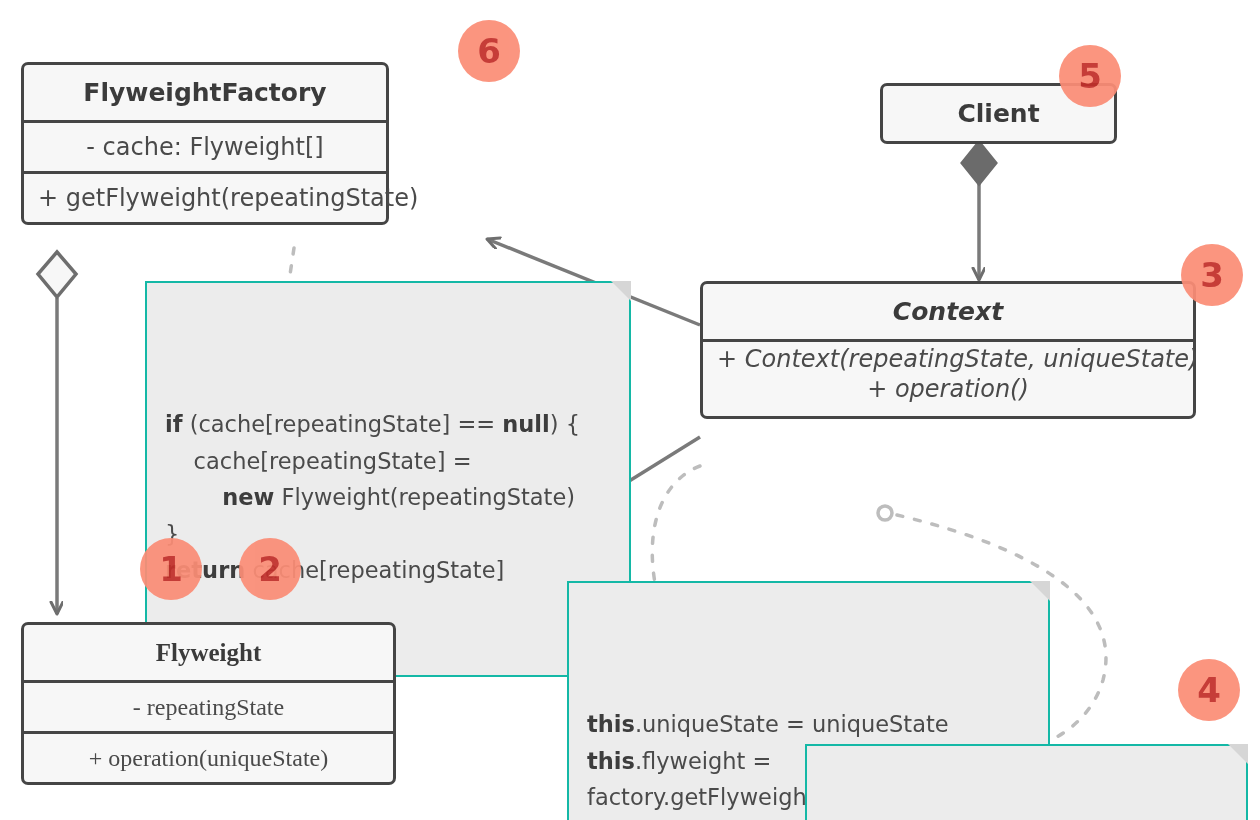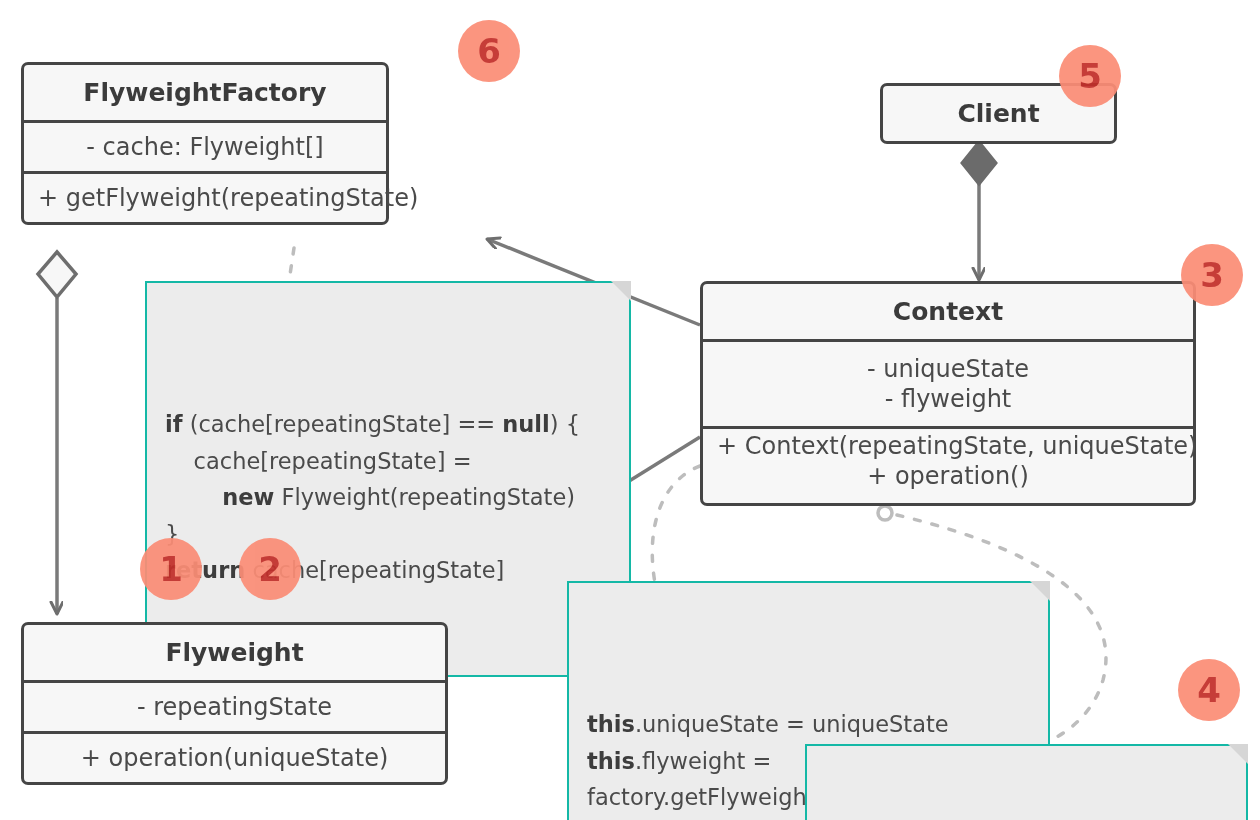--- a/index.html
+++ b/index.html
@@ -138,29 +138,27 @@
   <div class="uml-class" style="left:21px; top:62px; width:368px;">
     <div class="uml-row uml-title">FlyweightFactory</div>
     <div class="uml-row divider">- cache: Flyweight[]</div>
     <div class="uml-row divider">+ getFlyweight(repeatingState)</div>
   </div>
 
   <div class="uml-class" style="left:880px; top:83px; width:237px;">
     <div class="uml-row uml-title">Client</div>
   </div>
 
-  <div class="uml-class" style="left:700px; top:281px; width:496px;">
+  <div class="uml-class" style="left:700px; top:281px; width:496px;font-style:italic;">
     <div class="uml-row uml-title">Context</div>
-    <div class="uml-row divider" style="padding-top:12px; padding-bottom:12px;"><span>- uniqueState</span>
-<span>- flyweight</span></div>
     <div class="uml-row divider" style="padding-top:2px; padding-bottom:12px;"><span>+ Context(repeatingState, uniqueState)</span>
 <span>+ operation()</span></div>
   </div>
 
-  <div class="uml-class" style="left:21px; top:622px; width:427px;">
+  <div class="uml-class" style="left:21px; top:622px; width:375px;font-family:Liberation Serif, serif;">
     <div class="uml-row uml-title">Flyweight</div>
     <div class="uml-row divider">- repeatingState</div>
     <div class="uml-row divider">+ operation(uniqueState)</div>
   </div>
 
   <div class="note" style="left:97px; top:281px; width:486px;">
     <span class="fold"></span>
     <div><span class="kw">if</span> (cache[repeatingState] == <span class="kw">null</span>) {
     cache[repeatingState] =
         <span class="kw">new</span> Flyweight(repeatingState)

